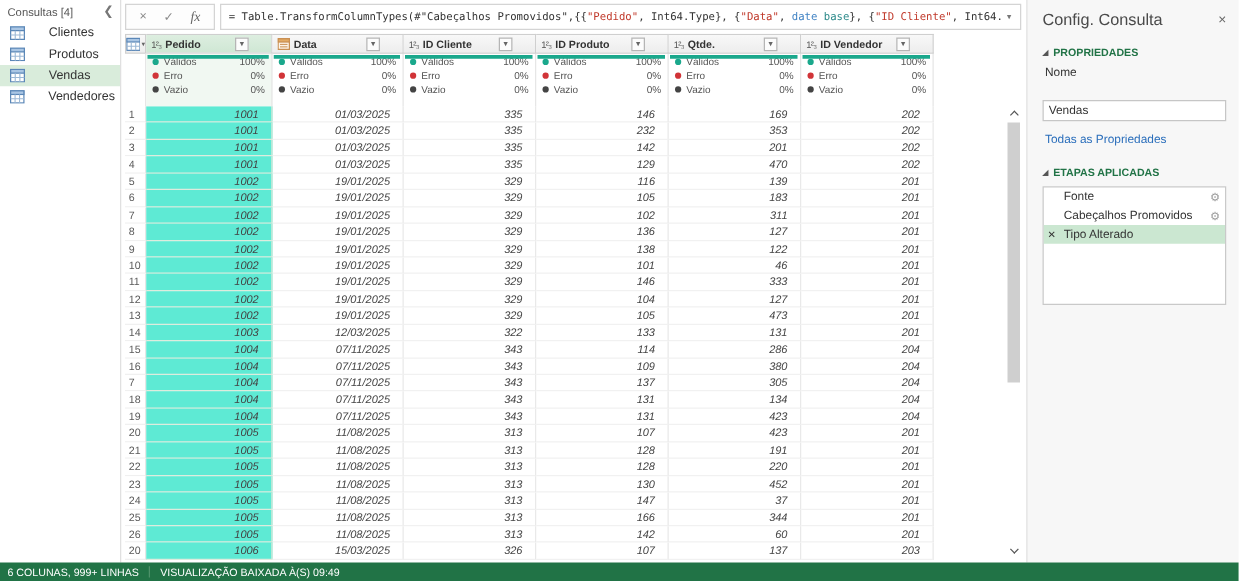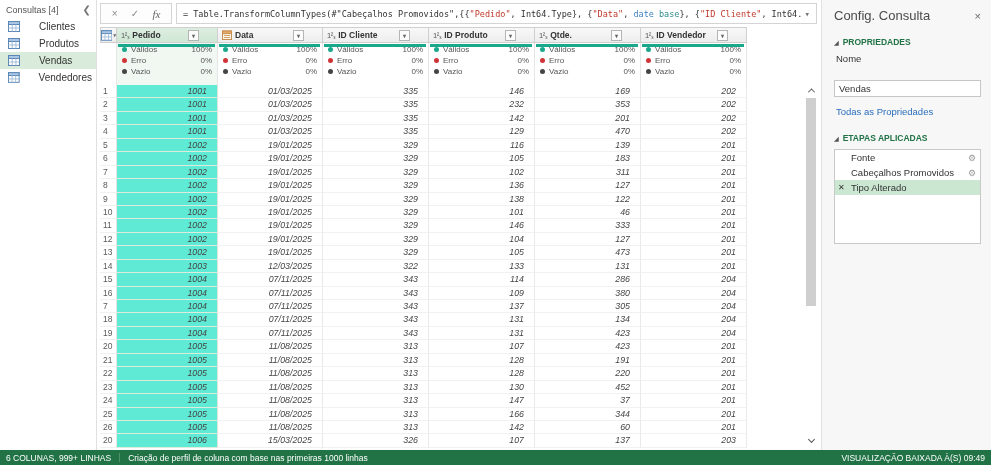--- a/index.html
+++ b/index.html
@@ -606,16 +606,15 @@
         <div class="step selected">
           <span class="sdel">✕</span>
           <span class="slabel">Tipo Alterado</span>
         </div>
       </div>
   </div>
 
   <div class="statusbar">
     <span class="sb-left">6 COLUNAS, 999+ LINHAS</span>
     <span class="sb-div"></span>
-    <span class="sb-mid">Criação de perfil de coluna com base nas primeiras 1000 linhas</span>
     <span class="sb-right">VISUALIZAÇÃO BAIXADA À(S) 09:49</span>
   </div>
 </div>
 
 </body></html>

